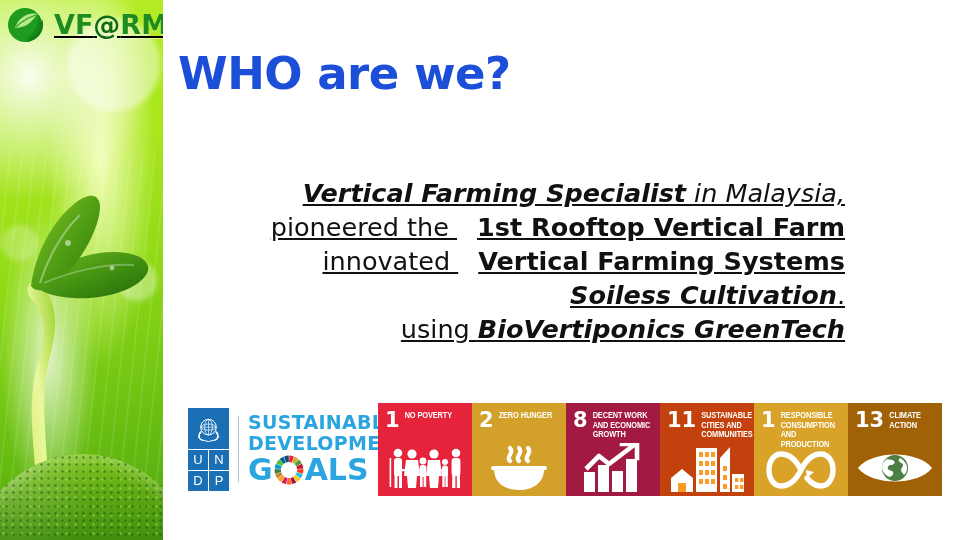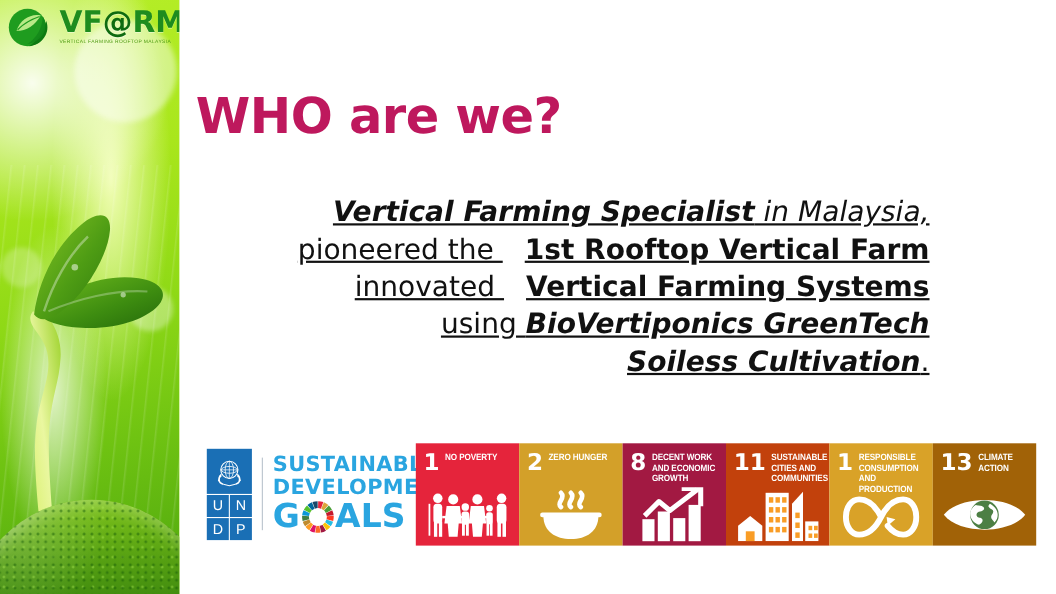--- a/index.html
+++ b/index.html
@@ -101,24 +101,25 @@
     top: 3px;
     width: 157px;
     height: 44px;
     display: flex;
     align-items: center;
     gap: 4px;
   }
   .logo-mark { width: 44px; height: 40px; flex: 0 0 auto; }
   .logo-text-wrap {
     display: flex;
-    flex-direction: column;
+    flex-direction: row;
     justify-content: center;
     line-height: 1;
     margin-top: -2px;
+    text-decoration: underline;
   }
   .logo-word {
     font-family: "DejaVu Sans", sans-serif;
     font-weight: bold;
     font-size: 27px;
     letter-spacing: 0px;
     color: #1e8c1e;
     text-shadow: 0 1px 0 rgba(255,255,255,.4);
   }
   .logo-word .at { color: #0f6b10; }
@@ -130,26 +131,26 @@
     margin-top: 2px;
     white-space: nowrap;
     transform: scaleX(1.02);
     transform-origin: left center;
   }
 
   
   .heading {
     position: absolute;
     left: 178px;
-    top: 82px;
+    top: 50px;
     font-family: "DejaVu Sans", sans-serif;
     font-weight: bold;
     font-size: 45px;
     line-height: 1.08;
-    color: #be185d;
+    color: #1d4ed8;
     letter-spacing: -0.5px;
     white-space: nowrap;
   }
 
   
   .body-copy {
     position: absolute;
     left: 245px;
     top: 176px;
     width: 600px;
@@ -336,22 +337,22 @@
       </div>
     </div>
   </div>
 
   <div class="heading">WHO are we?</div>
 
   <div class="body-copy">
     <span class="ln"><span class="bi">Vertical Farming Specialist</span><i> in Malaysia,</i></span>
     <span class="ln"><span>pioneered the </span><b>1st Rooftop Vertical Farm</b></span>
     <span class="ln"><span>innovated </span><b>Vertical Farming Systems</b></span>
+    <span class="ln"><span class="bi">Soiless Cultivation</span><span>.</span></span>
     <span class="ln"><span>using </span><span class="bi">BioVertiponics GreenTech</span></span>
-    <span class="ln"><span class="bi">Soiless Cultivation</span><span>.</span></span>
   </div>
 
   <div class="undp-lockup">
 
     <div class="undp-emblem">
       <div class="globe-box">
         <svg width="29" height="29" viewBox="0 0 32 32">
           <circle cx="16" cy="14.5" r="8.6" fill="none" stroke="#ffffff" stroke-width="1.1"></circle>
           <ellipse cx="16" cy="14.5" rx="4.2" ry="8.6" fill="none" stroke="#ffffff" stroke-width=".8"></ellipse>
           <ellipse cx="16" cy="14.5" rx="8.0" ry="3.4" fill="none" stroke="#ffffff" stroke-width=".8"></ellipse>

